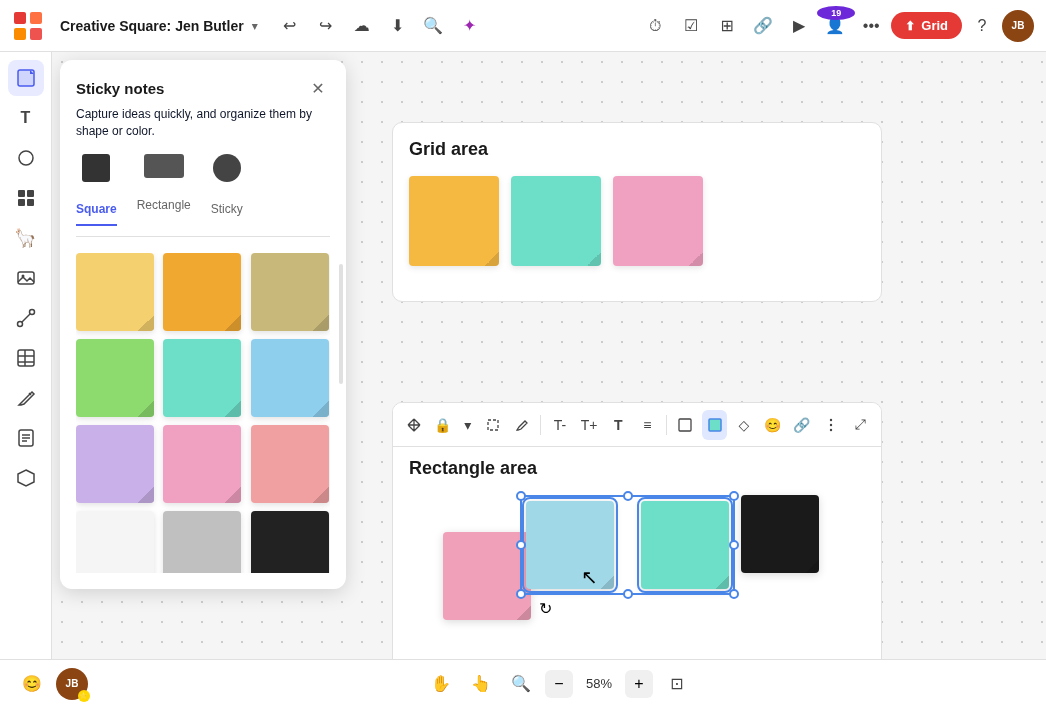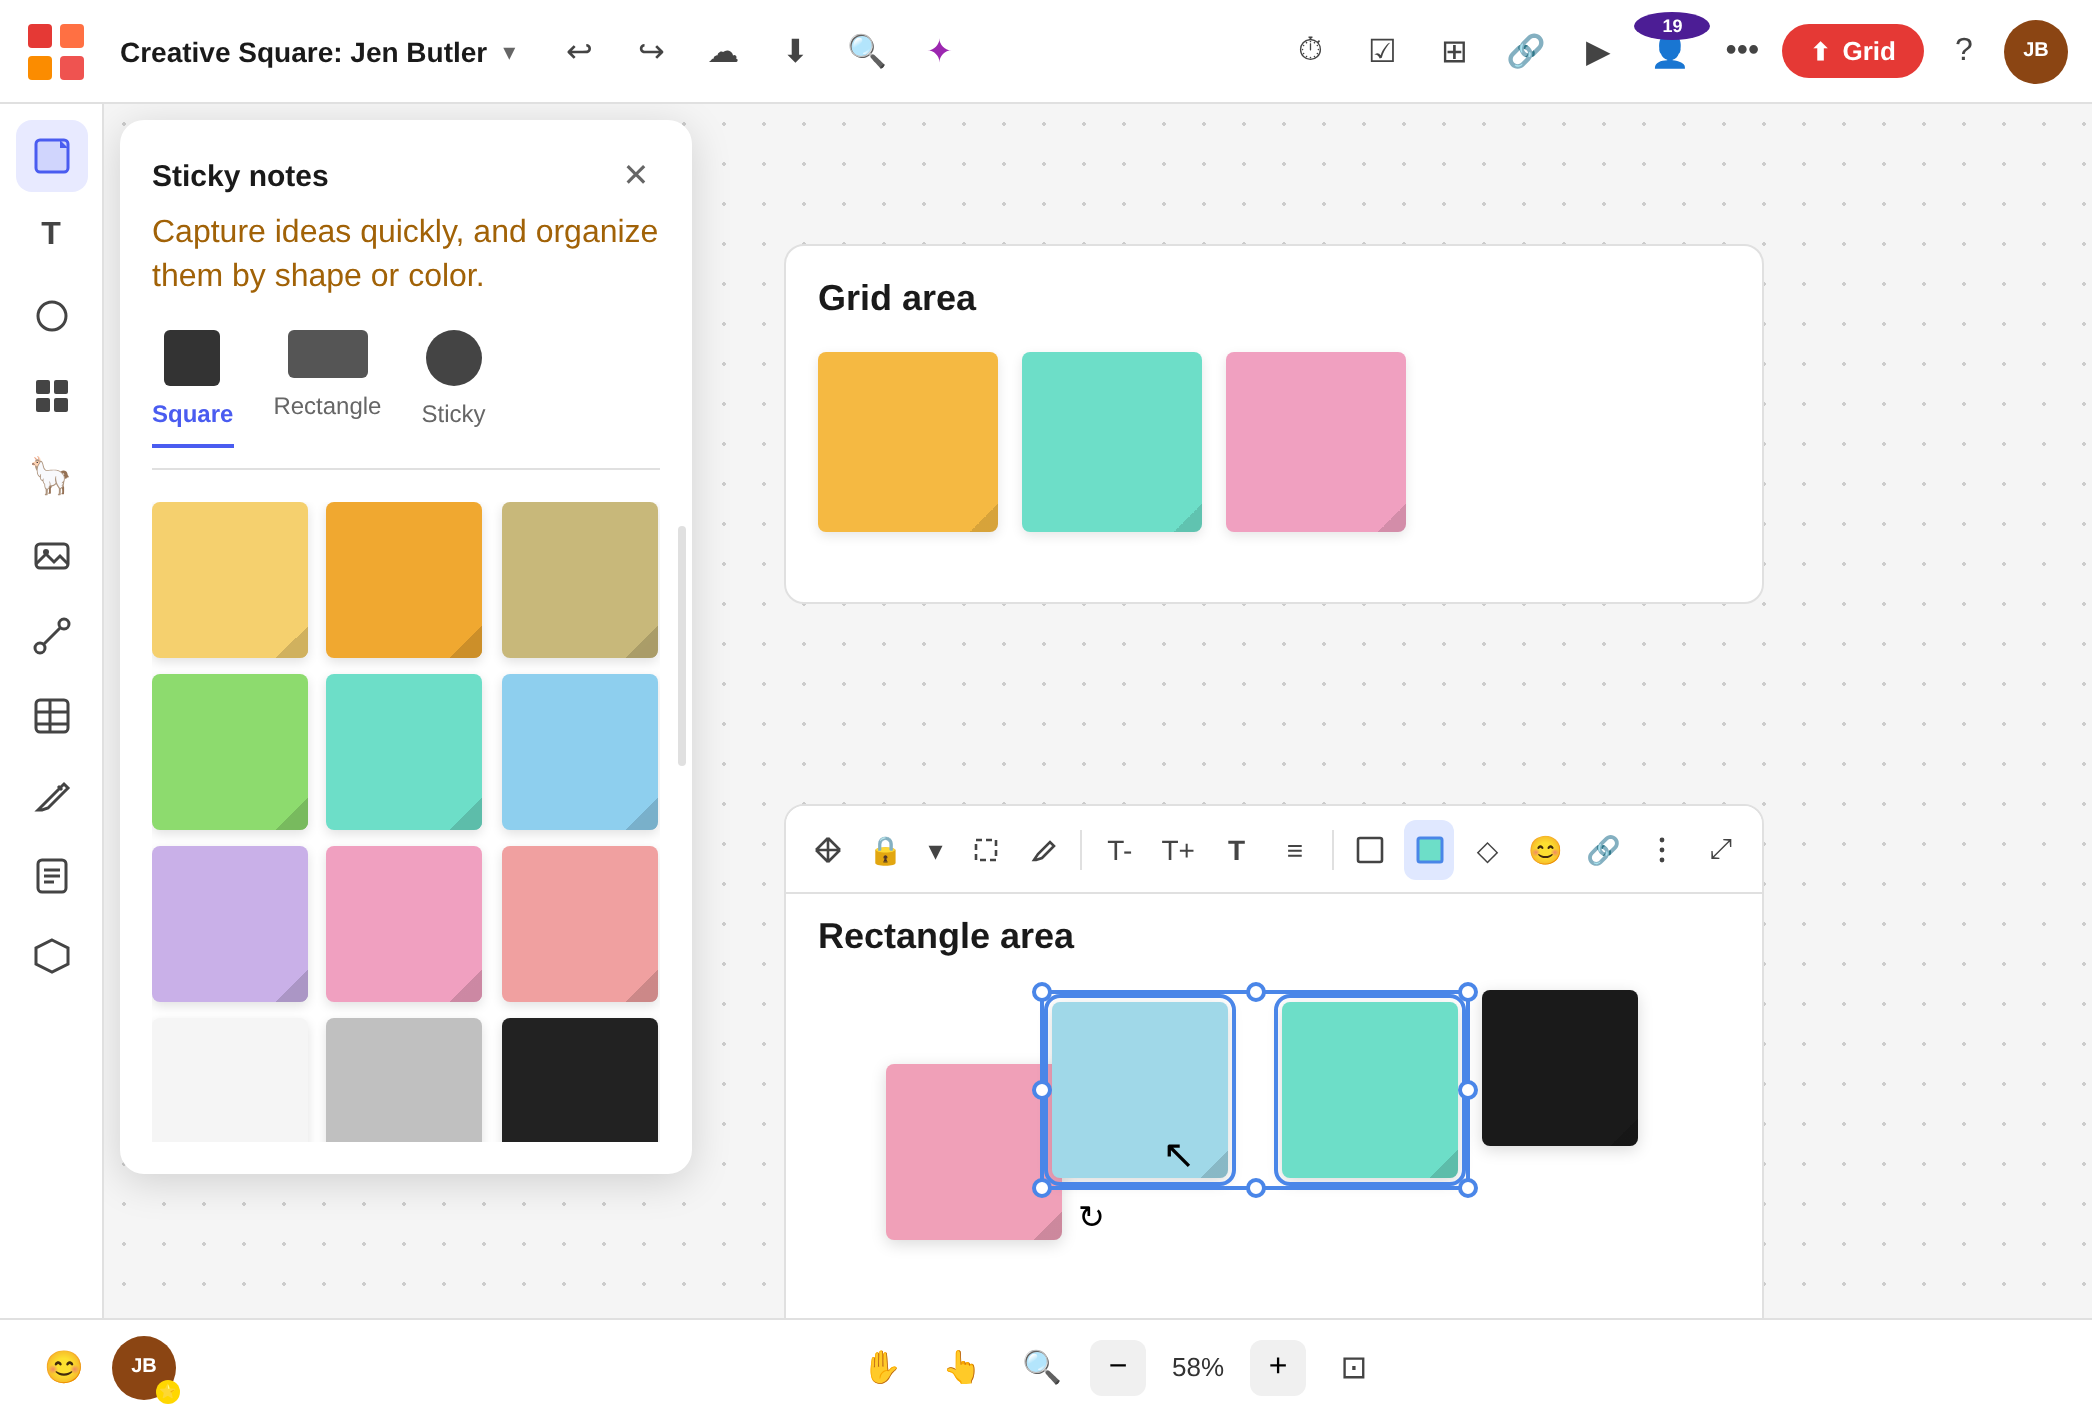--- a/index.html
+++ b/index.html
@@ -22,25 +22,25 @@
     .sidebar-icon.active { background: #e8eaff; color: #4a5cf0; }
 
     
     .canvas-area { flex: 1; background: #f5f5f5; background-image: radial-gradient(circle, #ccc 1px, transparent 1px); background-size: 20px 20px; position: relative; overflow: hidden; }
 
     
     .sticky-panel { position: absolute; left: 8px; top: 8px; width: 286px; background: #fff; border-radius: 12px; box-shadow: 0 4px 20px rgba(0,0,0,0.15); z-index: 100; padding: 16px; }
     .sticky-panel-header { display: flex; align-items: center; justify-content: space-between; margin-bottom: 6px; }
     .sticky-panel-title { font-size: 15px; font-weight: 700; color: #1a1a1a; }
     .close-btn { width: 24px; height: 24px; border: none; background: transparent; cursor: pointer; font-size: 16px; color: #666; display: flex; align-items: center; justify-content: center; border-radius: 4px; }
-    .sticky-panel-desc { font-size: 16px; color: #a16207; margin-bottom: 14px; line-height: 1.4; }
+    .sticky-panel-desc { font-size: 12px; color: #0f172a; margin-bottom: 14px; line-height: 1.4; }
 
     
     .shape-tabs { display: flex; gap: 20px; margin-bottom: 16px; border-bottom: 1px solid #e0e0e0; padding-bottom: 10px; }
-    .shape-tab { display: flex; flex-direction: column; align-items: center; gap: 7px; cursor: pointer; padding-bottom: 8px; border-bottom: 2px solid transparent; }
+    .shape-tab { display: flex; flex-direction: column; align-items: center; gap: 20px; cursor: pointer; padding-bottom: 8px; border-bottom: 2px solid transparent; }
     .shape-tab.active { border-bottom: 2px solid #4a5cf0; }
     .shape-tab-label { font-size: 12px; color: #666; }
     .shape-tab.active .shape-tab-label { color: #4a5cf0; font-weight: 600; }
 
     .shape-square { width: 28px; height: 28px; background: #333; border-radius: 3px; }
     .shape-rect { width: 40px; height: 24px; background: #555; border-radius: 3px; }
     .shape-circle { width: 28px; height: 28px; background: #444; border-radius: 50%; }
 
     
     .color-grid { display: grid; grid-template-columns: repeat(3, 1fr); gap: 8px; max-height: 320px; overflow-y: auto; }
@@ -69,21 +69,21 @@
     .bottom-left { display: flex; gap: 8px; }
     .zoom-control { display: flex; align-items: center; gap: 8px; }
     .zoom-btn { width: 28px; height: 28px; border: none; background: #f0f0f0; border-radius: 6px; cursor: pointer; font-size: 16px; display: flex; align-items: center; justify-content: center; }
     .zoom-val { font-size: 13px; font-weight: 500; color: #333; min-width: 36px; text-align: center; }
     .bottom-right { display: flex; gap: 8px; }
 
     
     .scroll-track { position: absolute; right: 3px; top: 50%; transform: translateY(-50%); width: 4px; height: 120px; background: #e0e0e0; border-radius: 4px; }
 
     
-    .badge { position: absolute; top: -4px; right: -4px; background: #4c1d95; color: white; font-size: 9px; font-weight: 700; width: 38px; height: 14px; border-radius: 50%; display: flex; align-items: center; justify-content: center; }
+    .badge { position: absolute; top: -4px; right: -4px; background: #6d28d9; color: white; font-size: 9px; font-weight: 700; width: 38px; height: 14px; border-radius: 50%; display: flex; align-items: center; justify-content: center; }
 
     .rel-wrap { position: relative; }
   </style>
 </head>
 <body>
 
 <div class="header">
 
   <div style="display:flex;align-items:center;">
     <svg width="32" height="32" viewBox="0 0 32 32">

